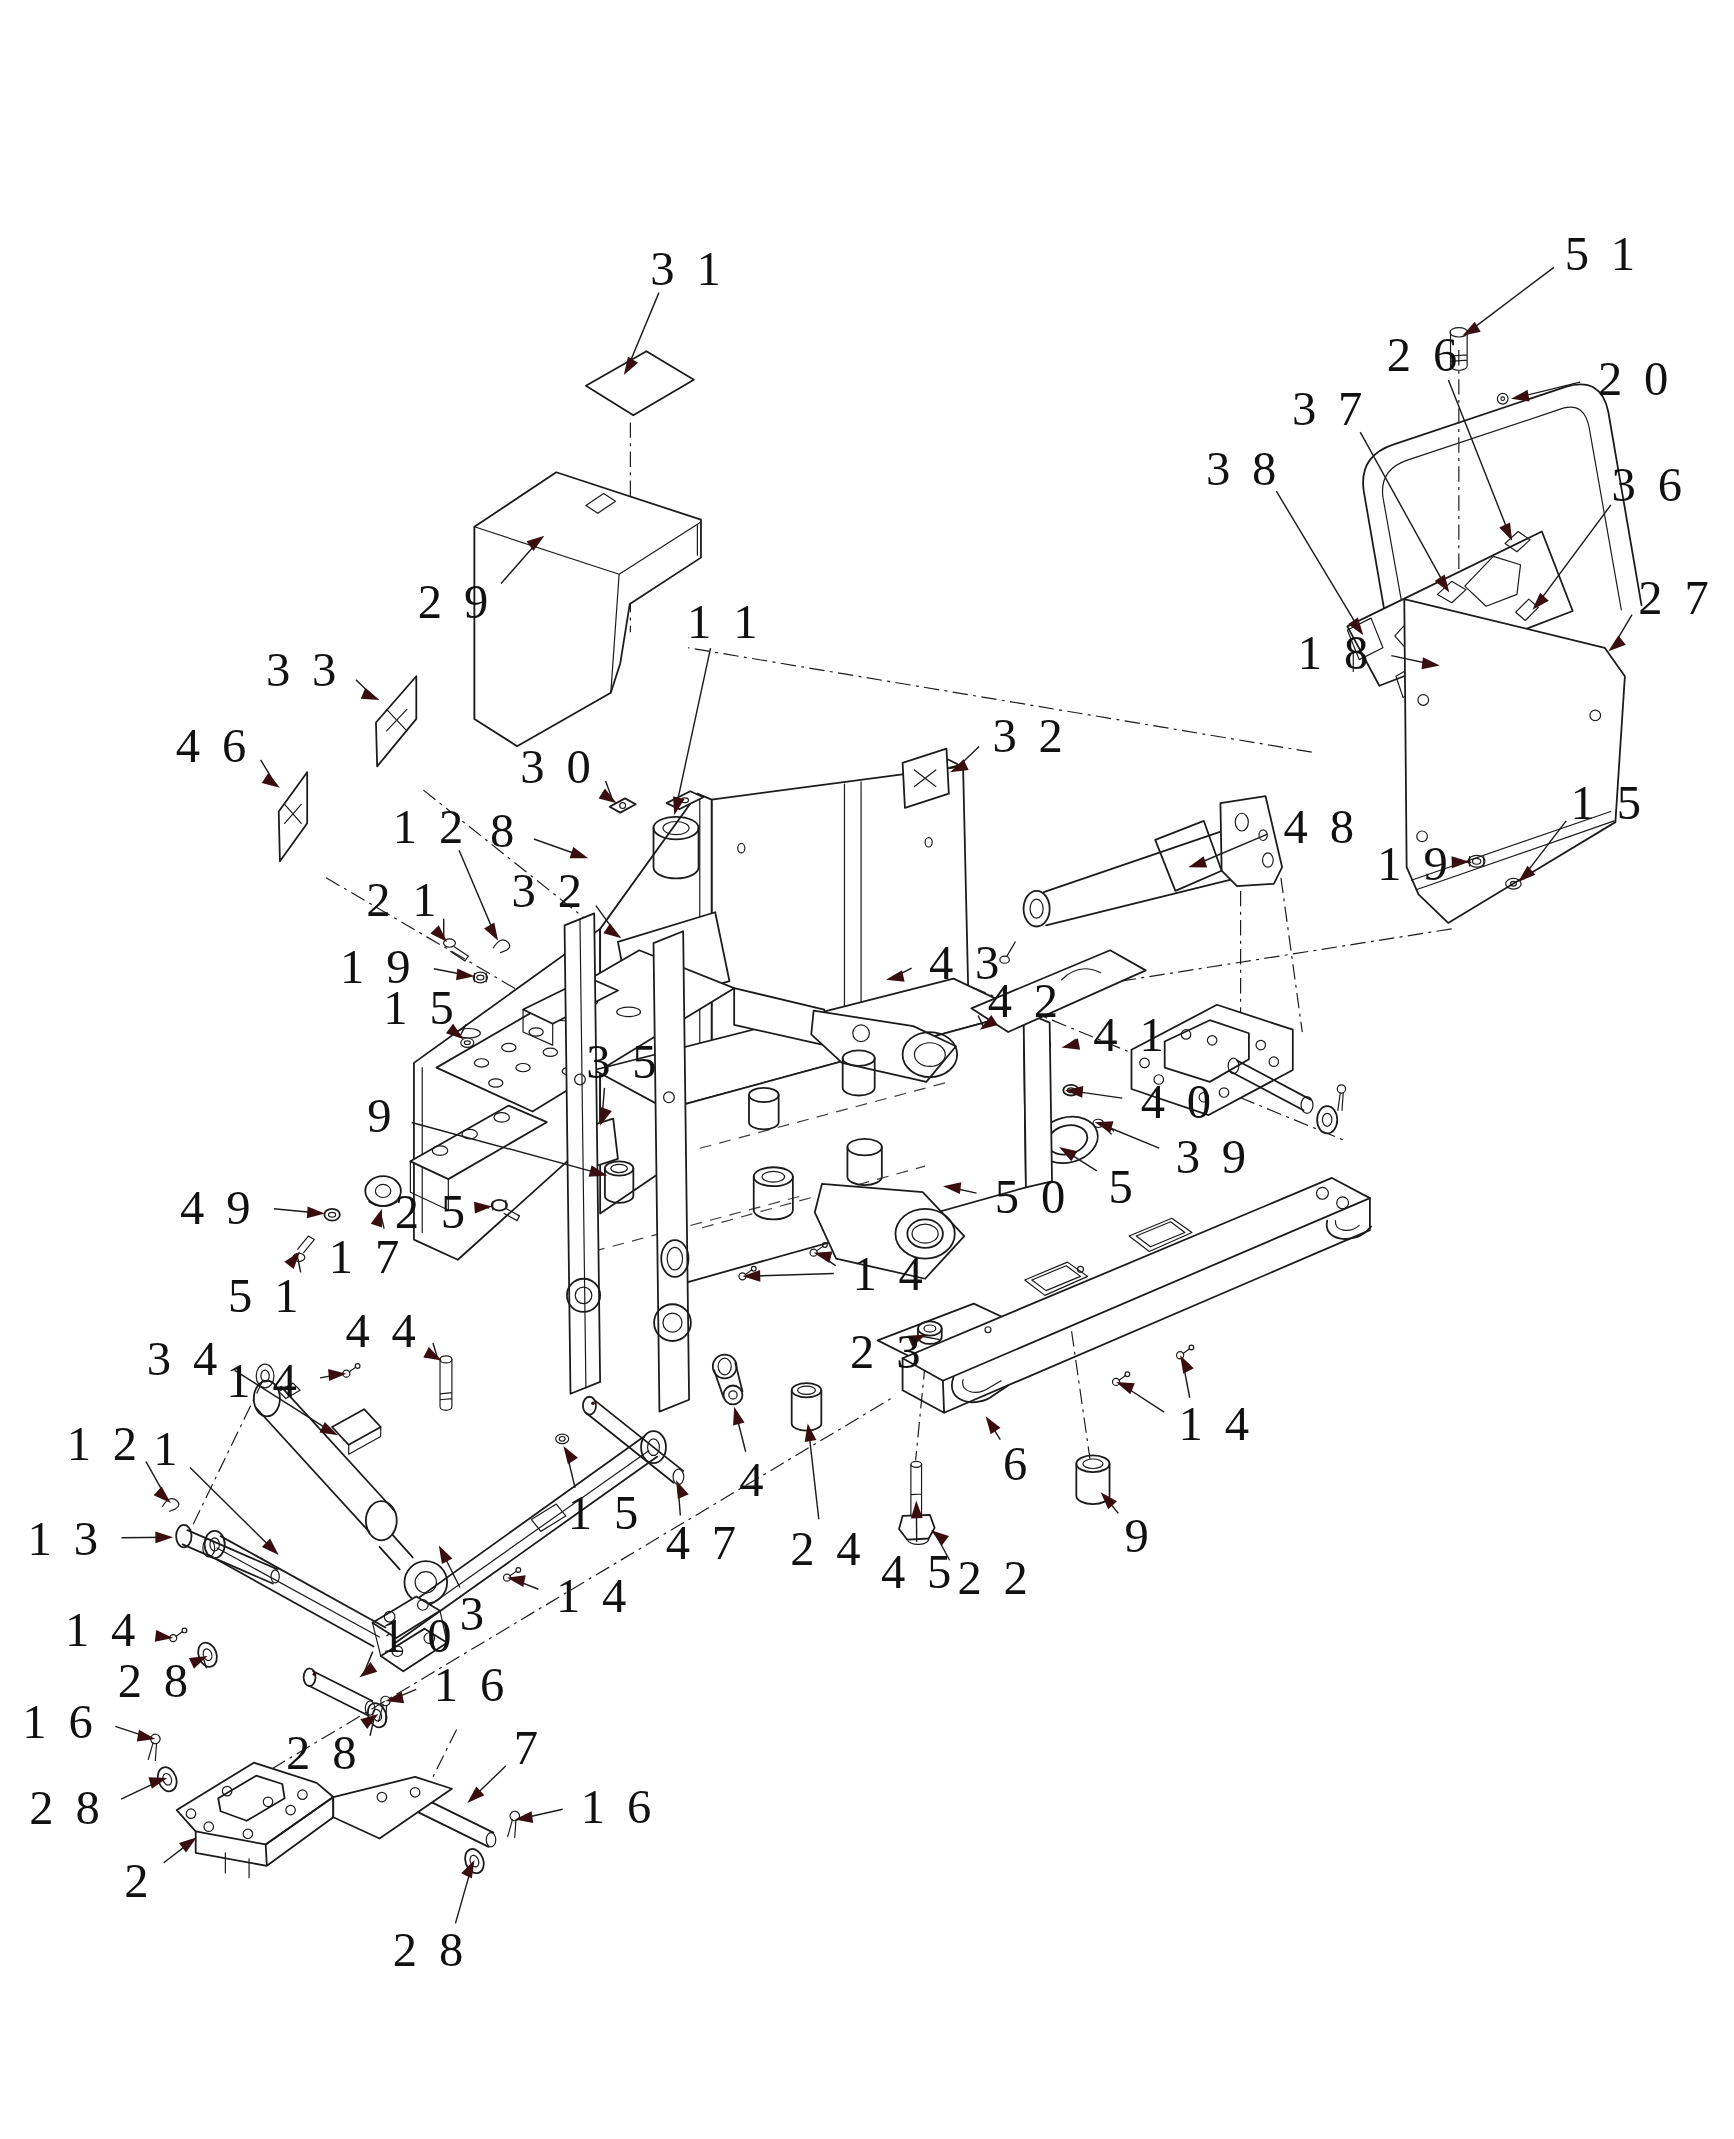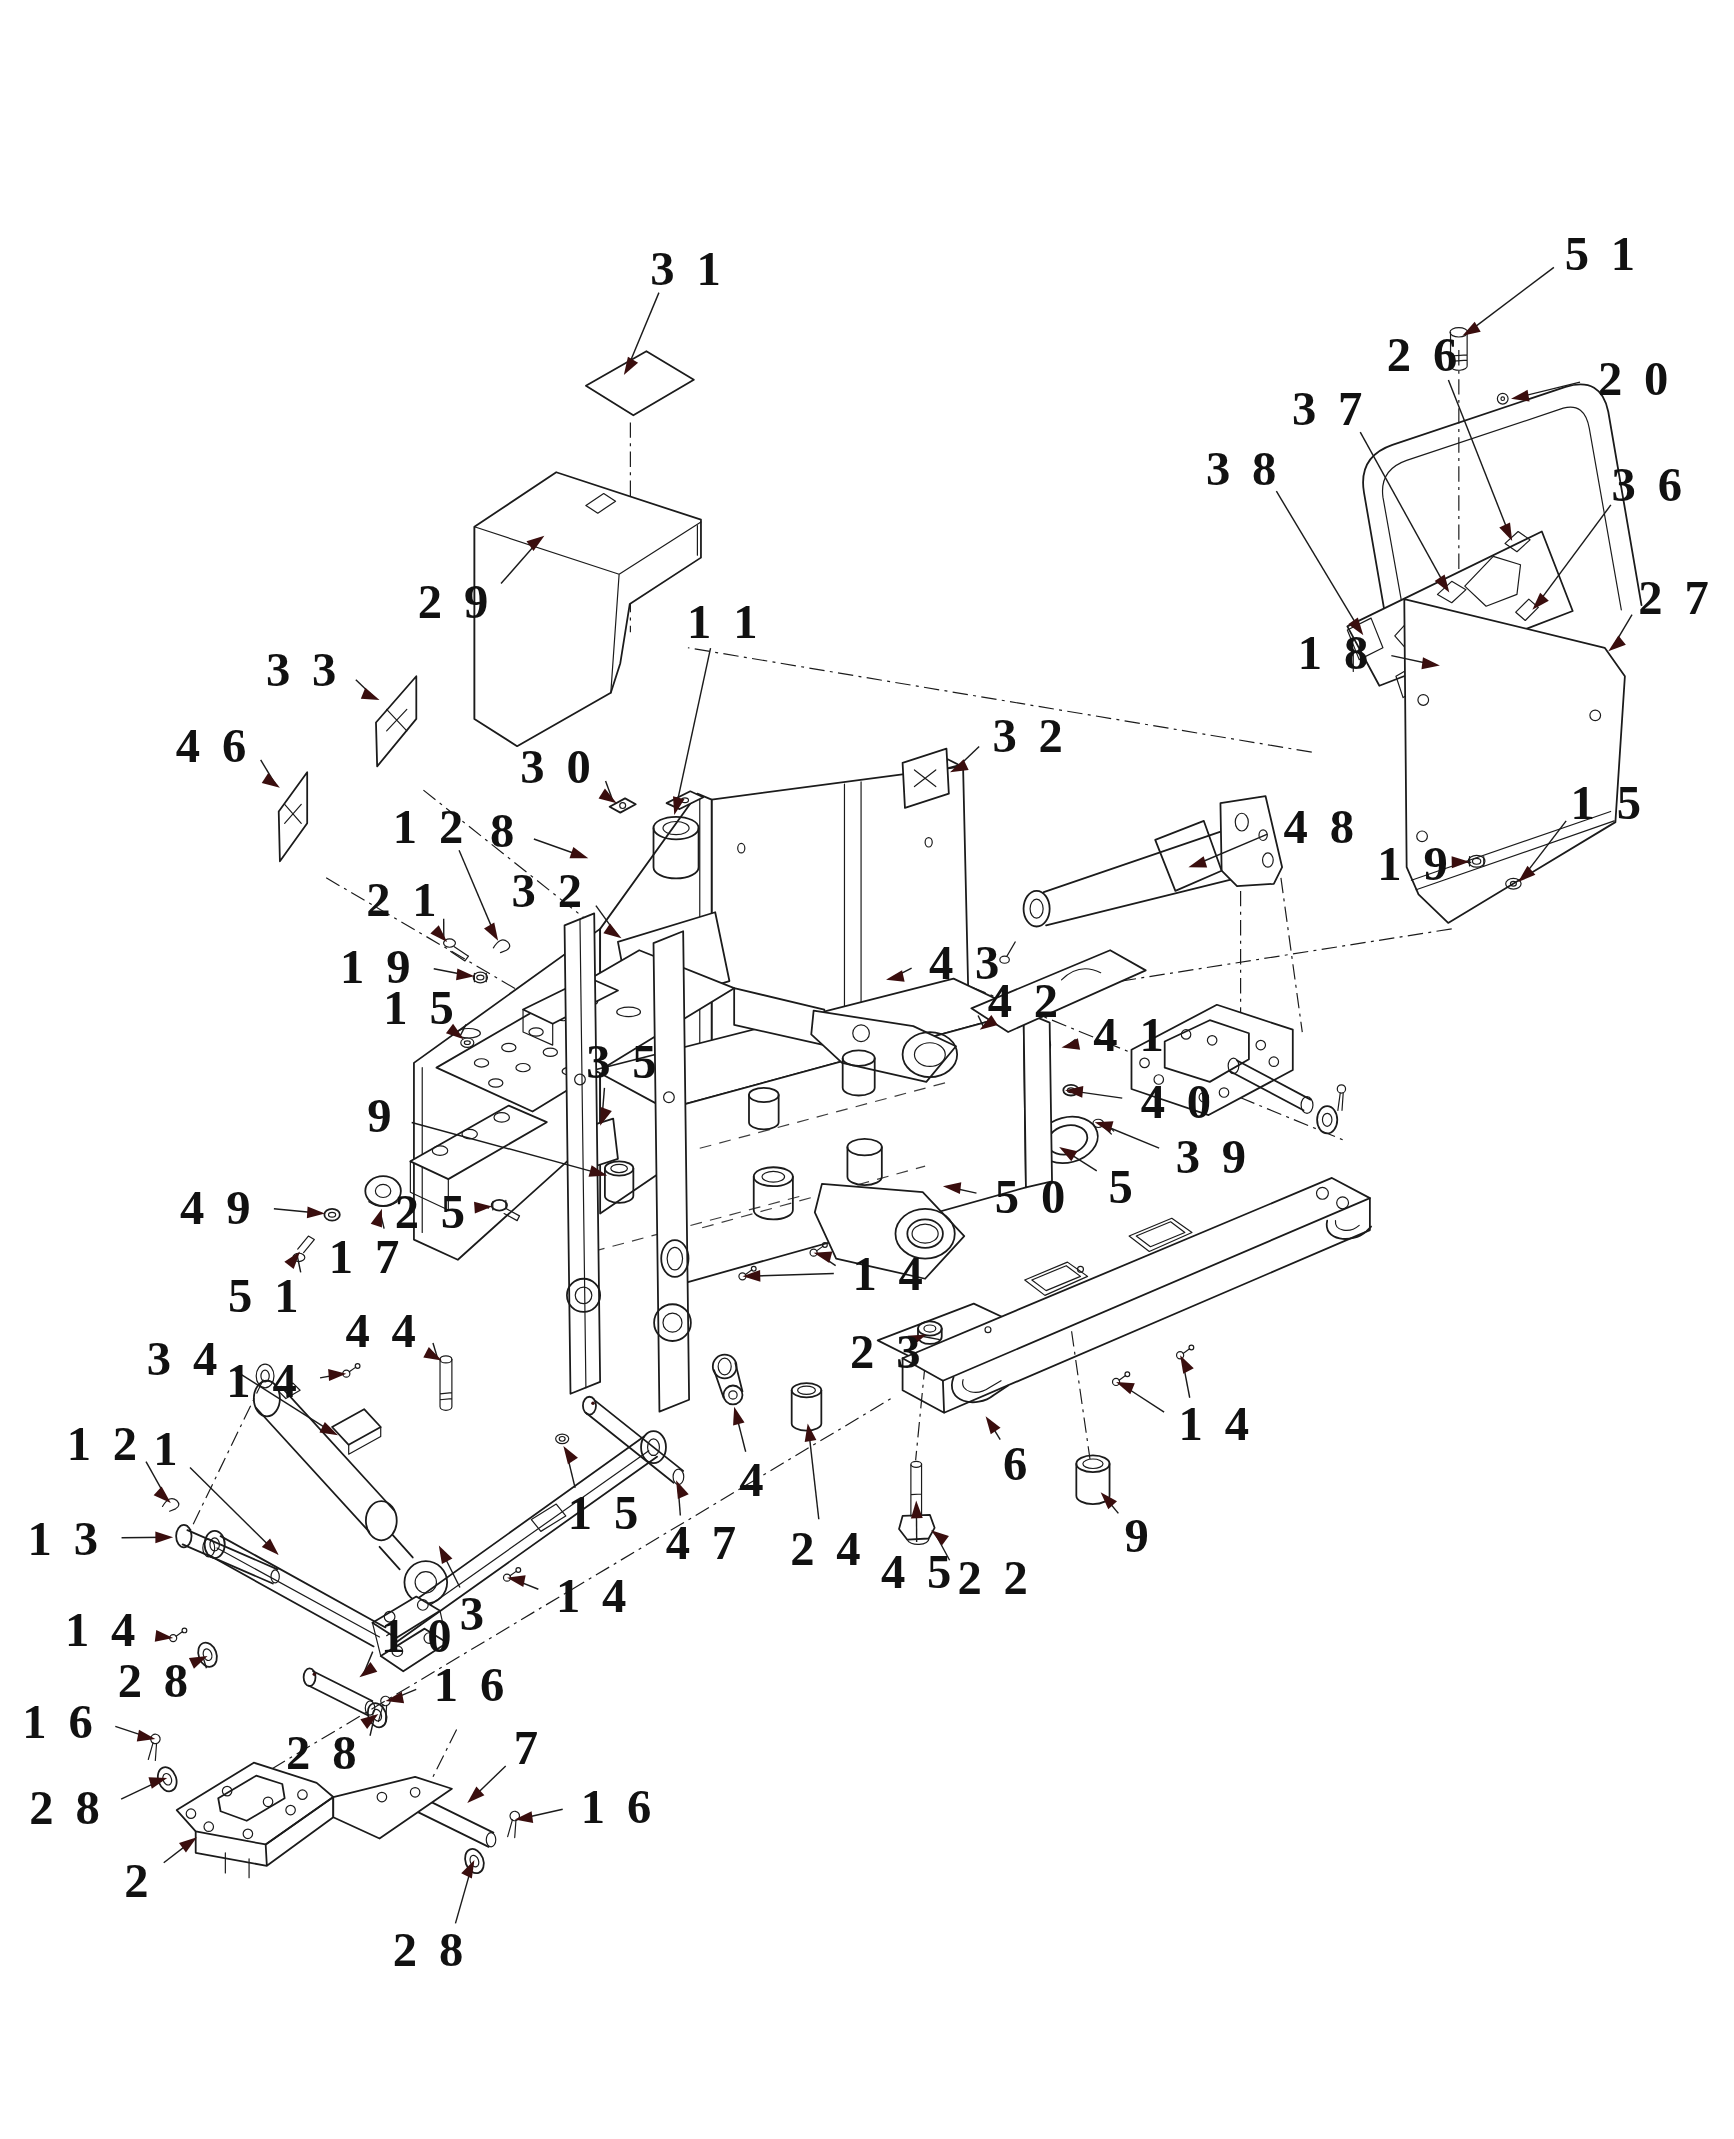--- a/index.html
+++ b/index.html
@@ -1,19 +1,19 @@
 <!DOCTYPE html>
 <html style="--bg: #ffffff; --line: #1b1b1b; --arrow: #3a0e0e; --label: #111111;font-size:9.5px"><head>
 <meta charset="utf-8">
 <style>
   :root{
     --bg:#ffffff; --line:#1b1b1b; --arrow:#3a0e0e; --label:#111111;
   }
   html,body{margin:0;padding:0;background:var(--bg);}
-  .canvas{position:relative;width:1734px;height:2140px;background:var(--bg);overflow:hidden;font-weight:bold;}
+  .canvas{position:relative;width:1734px;height:2140px;background:var(--bg);overflow:hidden;}
   svg{display:block;width:1734px;height:2140px;}
   .p{fill:none;stroke:var(--line);stroke-width:3;stroke-linejoin:round;stroke-linecap:round;}
   .fw{fill:#ffffff;stroke:var(--line);stroke-width:3;stroke-linejoin:round;}
   .thin{stroke-width:2;}
   .cl{stroke:var(--line);stroke-width:2;fill:none;stroke-dasharray:26 9 5 9;}
   .hid{stroke:var(--line);stroke-width:2;fill:none;stroke-dasharray:20 14;opacity:.85;}
   .lead{stroke:var(--line);stroke-width:2.4;fill:none;}
   .ah{fill:var(--arrow);stroke:none;}
   .lbl{font-family:"Liberation Serif","DejaVu Serif",serif;font-size:82px;fill:var(--label);letter-spacing:.10em;}
 </style>

